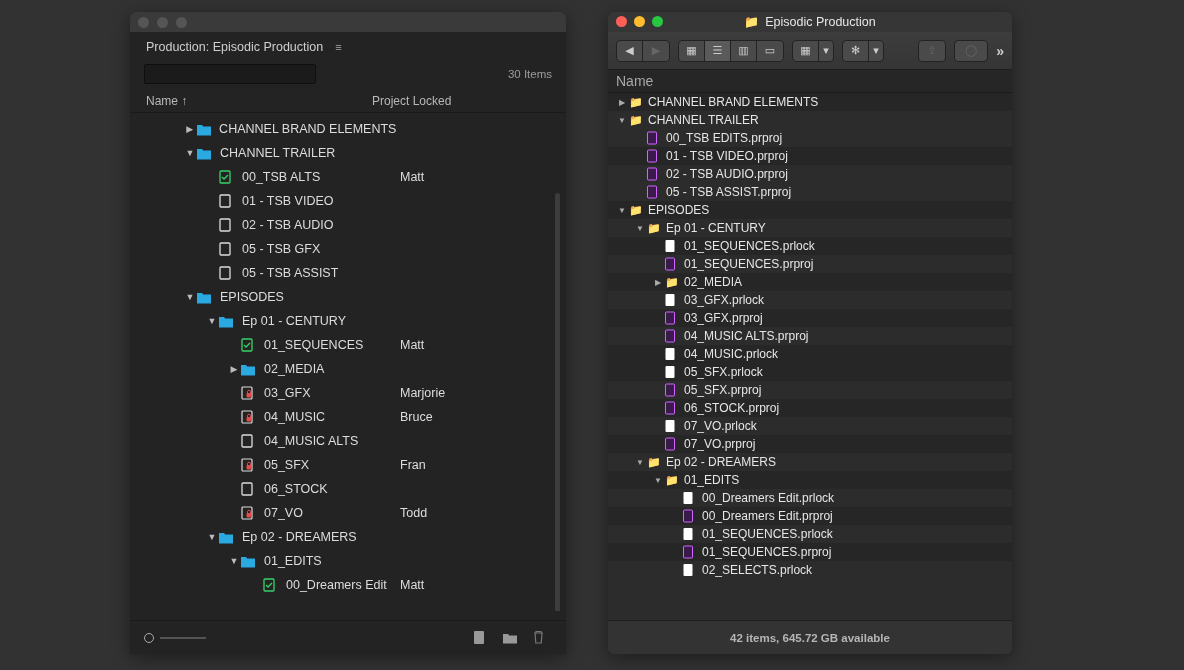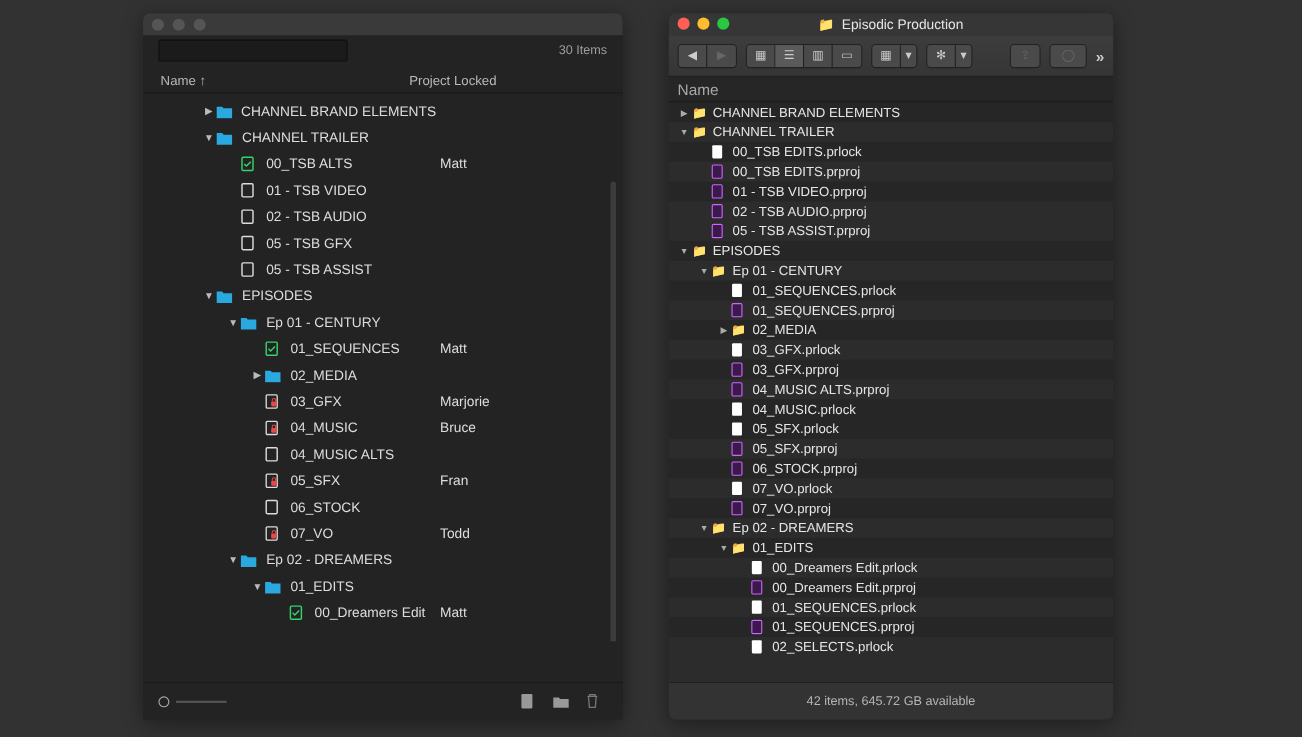--- a/index.html
+++ b/index.html
@@ -51,21 +51,21 @@
   .fn-toolbar .sp { flex: 1; }
   .more { color: #ccc; font-size: 14px; font-weight: bold; }
   .fn-header { background: #262626; color: #a8a8a8; font-size: 14px; padding: 3px 8px; border-bottom: 1px solid #1a1a1a; }
   .fn-list { flex: 1; overflow: hidden; }
   .fn-row { display: flex; align-items: center; height: 18px; color: #e6e6e6; font-size: 12px; }
   .fn-row.alt { background: #262626; }
   .fn-row .indent { flex: 0 0 auto; }
   .fn-row .disc { width: 12px; color: #aaa; font-size: 8px; text-align: center; cursor:pointer; }
   .fn-row .ic { width: 16px; text-align: center; margin-right: 4px; font-size: 11px; }
   .ic-folder { color: #3a96d6; }
-  .fn-status { height: 34px; background: #333; color: #b6b6b6; font-size: 11.5px; display: flex; align-items: center; justify-content: center; border-top: 1px solid #1e1e1e; border-radius: 0 0 6px 6px; }
+  .fn-status { height: 34px; background: #333; color: #b6b6b6; font-size: 11.5px; display: flex; align-items: center; justify-content: center; border-top: 1px solid #1e1e1e; border-radius: 0 0 6px 6px; font-weight: bold; }
 
   svg { display: block; }
 </style>
 </head>
 <body>
 
 <svg width="0" height="0" style="position:absolute">
   <defs>
     <g id="svg-folder">
         <path d="M1 3 h5 l1.2 1.5 H15 v9 H1 z" fill="#2aa8e0"></path>
@@ -84,20 +84,24 @@
       </g>
   </defs>
 </svg>
 
 <div class="pr-window">
   <div class="pr-titlebar">
     <div class="tb-dot"></div>
     <div class="tb-dot"></div>
     <div class="tb-dot"></div>
   </div>
+  <div class="pr-header">
+    <span class="pr-title">Production: Episodic Production</span>
+    <span class="menu-icon">≡</span>
+  </div>
   <div class="pr-searchrow">
     <div class="search-wrap">
       <span class="mag">🔍</span>
       <input class="pr-search" placeholder="" style="">
     </div>
     <span class="pr-count">30 Items</span>
   </div>
   <div class="pr-cols">
     <span class="c1">Name ↑</span>
     <span class="c2">Project Locked</span>
@@ -396,30 +400,20 @@
         <span class="disc">▶</span>
         <span class="ic ic-folder">📁</span>
         <span>CHANNEL BRAND ELEMENTS</span>
       </div>
       <div class="fn-row">
         <span class="indent" style="width:8px"></span>
         <span class="disc">▼</span>
         <span class="ic ic-folder">📁</span>
         <span>CHANNEL TRAILER</span>
       </div>
-      <div class="fn-row alt">
-        <span class="indent" style="width:26px"></span>
-        <span class="disc"></span>
-        <span class="ic">
-          <svg width="12" height="14">
-            <rect x="1.5" y="1" width="9" height="12" rx="1" fill="#fff"></rect>
-          </svg>
-        </span>
-        <span>00_TSB EDITS.prlock</span>
-      </div>
       <div class="fn-row">
         <span class="indent" style="width:26px"></span>
         <span class="disc"></span>
         <span class="ic">
           <svg width="12" height="14">
             <rect x="1.5" y="1" width="9" height="12" rx="1" fill="#3a1a4a" stroke="#d264ff" stroke-width="1"></rect>
           </svg>
         </span>
         <span>00_TSB EDITS.prproj</span>
       </div>

